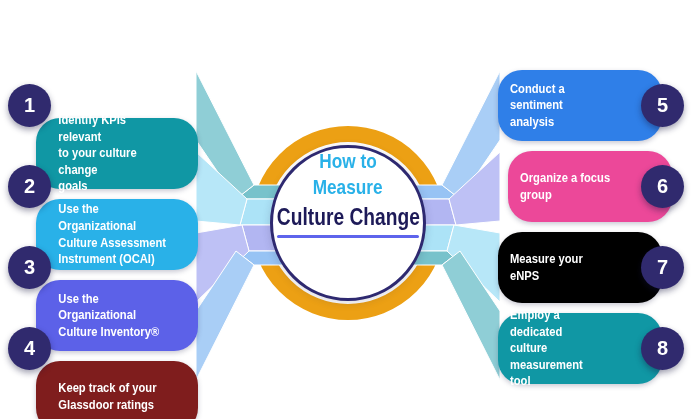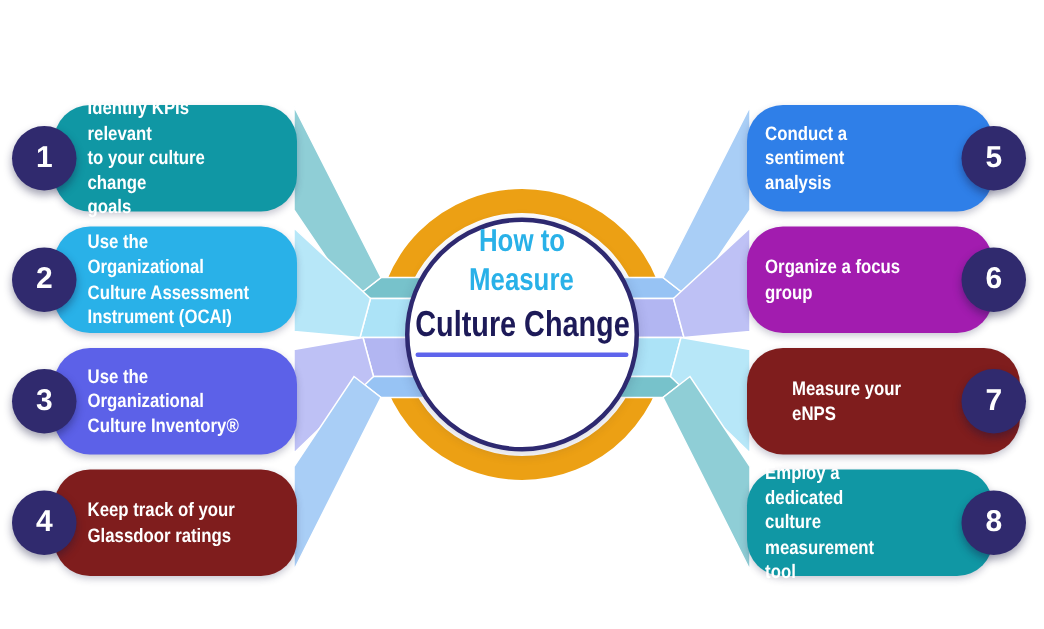--- a/index.html
+++ b/index.html
@@ -5,21 +5,21 @@
   html,body{margin:0;padding:0;background:#fff;}
   .canvas{
     position:relative;width:696px;height:419px;background:#ffffff;
     font-family:"Liberation Sans","DejaVu Sans",sans-serif;overflow:hidden;
   }
   .connector-svg{position:absolute;left:0;top:0;width:696px;height:419px;}
   .box{
     position:absolute;height:71px;border-radius:24px;display:flex;align-items:center;
     box-shadow:0 2px 5px rgba(40,40,80,.25);z-index:2;
   }
-  .box.left{left:36px;width:162px;}
+  .box.left{left:36px;width:162px;margin-top:48px;}
   .box.right{left:498px;width:164px;}
   .r1{top:70px}.r2{top:151px}.r3{top:232px}.r4{top:313px}
   .box-label{
     color:#fff;font-weight:bold;font-size:13px;line-height:1.28;
     white-space:pre-line;transform:scaleX(.86);transform-origin:left center;
   }
   .box.left .box-label{padding-left:26px;padding-right:4px;}
   .box.right .box-label{padding-left:14px;padding-right:44px;}
   .badge{
     position:absolute;width:43px;height:43px;border-radius:50%;
@@ -84,25 +84,25 @@
   </div>
   <div class="box left r4" style="background-color: #7f1d1d;">
     <div class="box-label">Keep track of your
 Glassdoor ratings</div>
   </div>
 
   <div class="box right r1" style="background-color: rgb(47, 127, 232); justify-content: flex-end;">
     <div class="box-label">Conduct a sentiment
 analysis</div>
   </div>
-  <div class="box right r2" style="background-color: #a21caf;">
+  <div class="box right r2" style="background-color: #ec4899; margin-left: 10px;">
     <div class="box-label">Organize a focus
 group</div>
   </div>
-  <div class="box right r3" style="background-color: #7f1d1d; padding-left: 18px;">
+  <div class="box right r3" style="background-color: #000000;">
     <div class="box-label">Measure your eNPS</div>
   </div>
   <div class="box right r4" style="background-color: rgb(16, 151, 164); justify-content: center;">
     <div class="box-label">Employ a dedicated
 culture measurement
 tool</div>
   </div>
 
   <div class="badge bleft b1" style="background-color: rgb(48, 42, 110);">1</div>
   <div class="badge bleft b2" style="background-color: rgb(48, 42, 110);">2</div>

